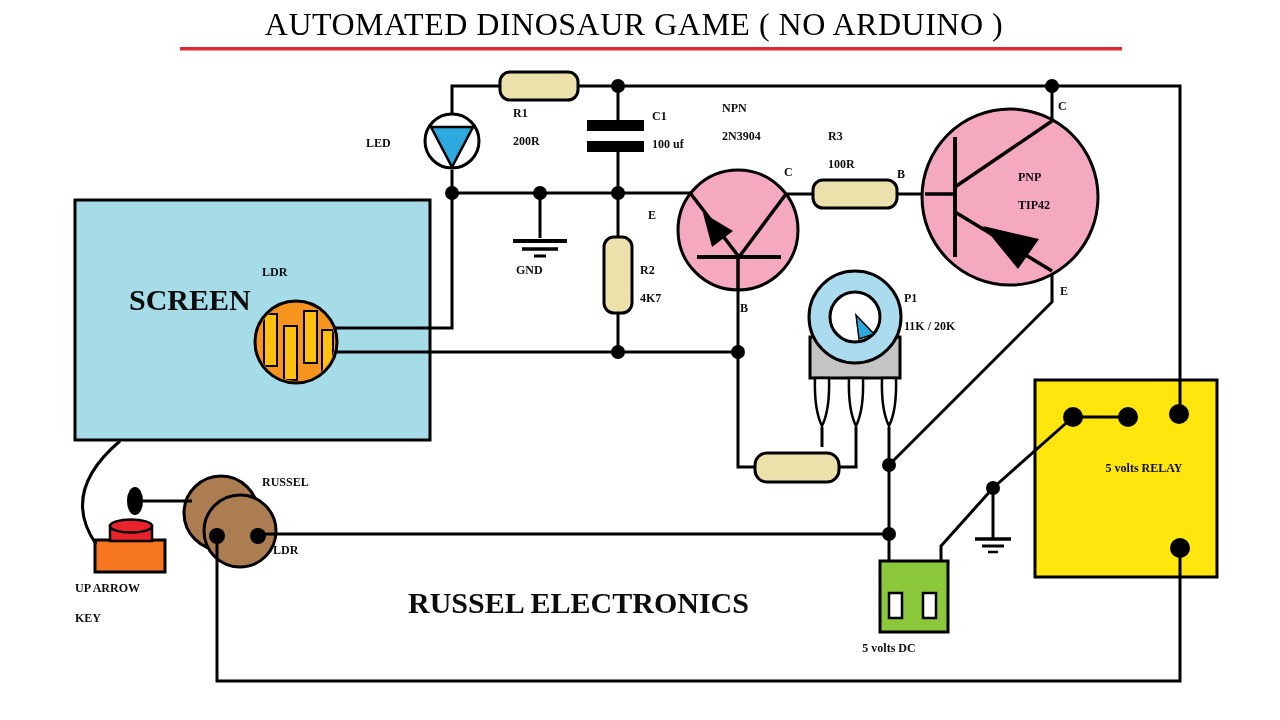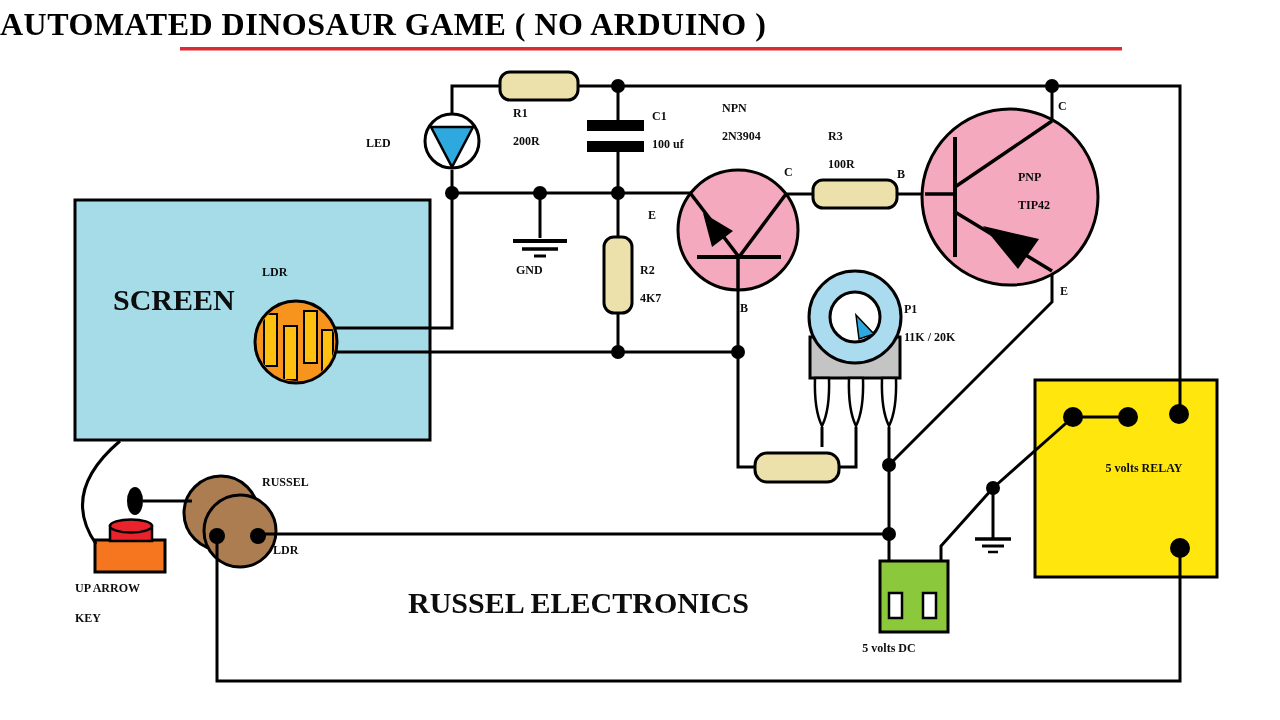--- a/index.html
+++ b/index.html
@@ -1,21 +1,21 @@
 <!DOCTYPE html>
 <html><head>
 <meta charset="utf-8">
 <style>
   html,body{margin:0;padding:0;background:#888;}
   #page{position:relative;width:1280px;height:720px;background:#ffffff;overflow:hidden;
         font-family:"Liberation Serif",serif;}
   svg{position:absolute;left:0;top:0;}
   .lbl{position:absolute;font-weight:bold;font-size:12px;line-height:28px;color:#0d0d0d;white-space:nowrap;}
   .lbl.center{text-align:center;}
-  .title{position:absolute;left:0;right:12px;top:6px;text-align:left;font-weight:bold;
+  .title{position:absolute;left:0;right:12px;top:6px;text-align:center;font-weight:normal;
          font-size:32px;letter-spacing:.5px;color:#000;}
   .big{font-size:30px;line-height:34px;}
 </style>
 </head>
 <body>
 
 <div id="page">
 
   <div class="title">AUTOMATED DINOSAUR GAME ( NO ARDUINO )</div>
 
@@ -182,24 +182,24 @@
     <div>TIP42</div>
   </div>
 
   <div class="lbl" style="left:516px;top:256px">GND</div>
 
   <div class="lbl" style="left:640px;top:256px">
     <div>R2</div>
     <div>4K7</div>
   </div>
 
-  <div class="lbl big" style="left:113px;top:283px">SCREEN</div>
+  <div class="lbl big" style="left:129px;top:283px">SCREEN</div>
   <div class="lbl" style="left:262px;top:258px">LDR</div>
 
-  <div class="lbl" style="left:904px;top:295px">
+  <div class="lbl" style="left:904px;top:284px">
     <div>P1</div>
     <div>11K / 20K</div>
   </div>
 
 
   <div class="lbl center" style="left:1035px;top:454px;width:218px">5 volts RELAY</div>
 
   <div class="lbl" style="left:262px;top:468px">RUSSEL</div>
   <div class="lbl" style="left:273px;top:536px">LDR</div>
 

